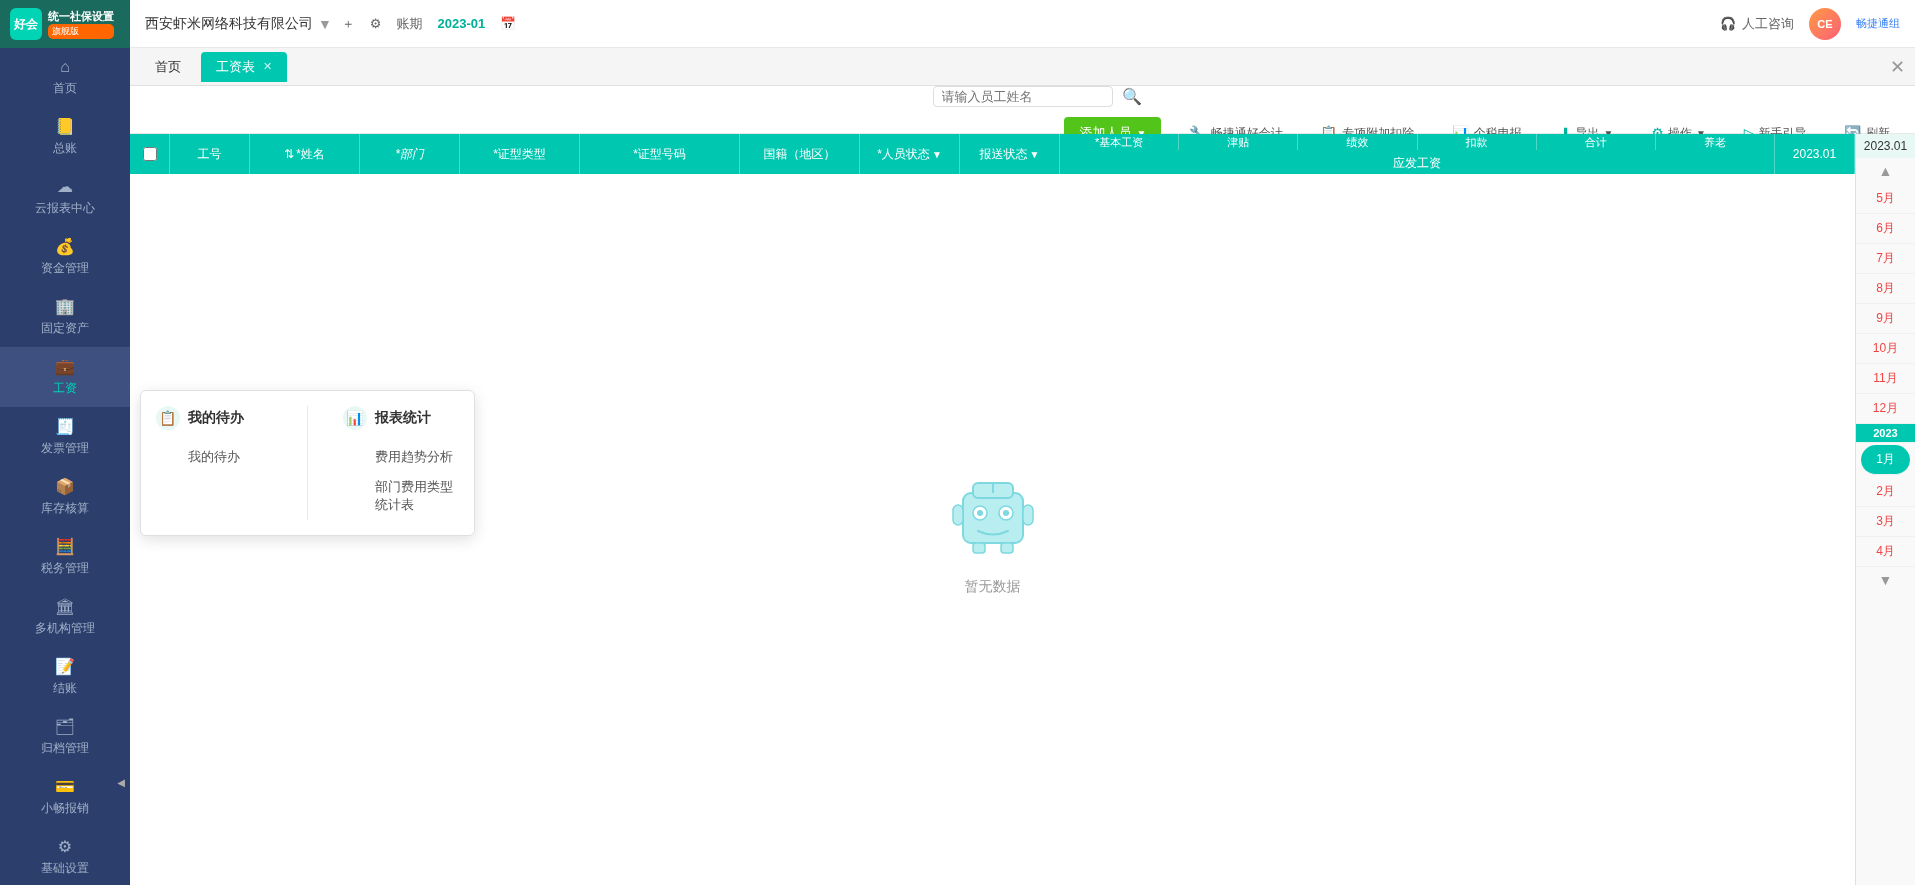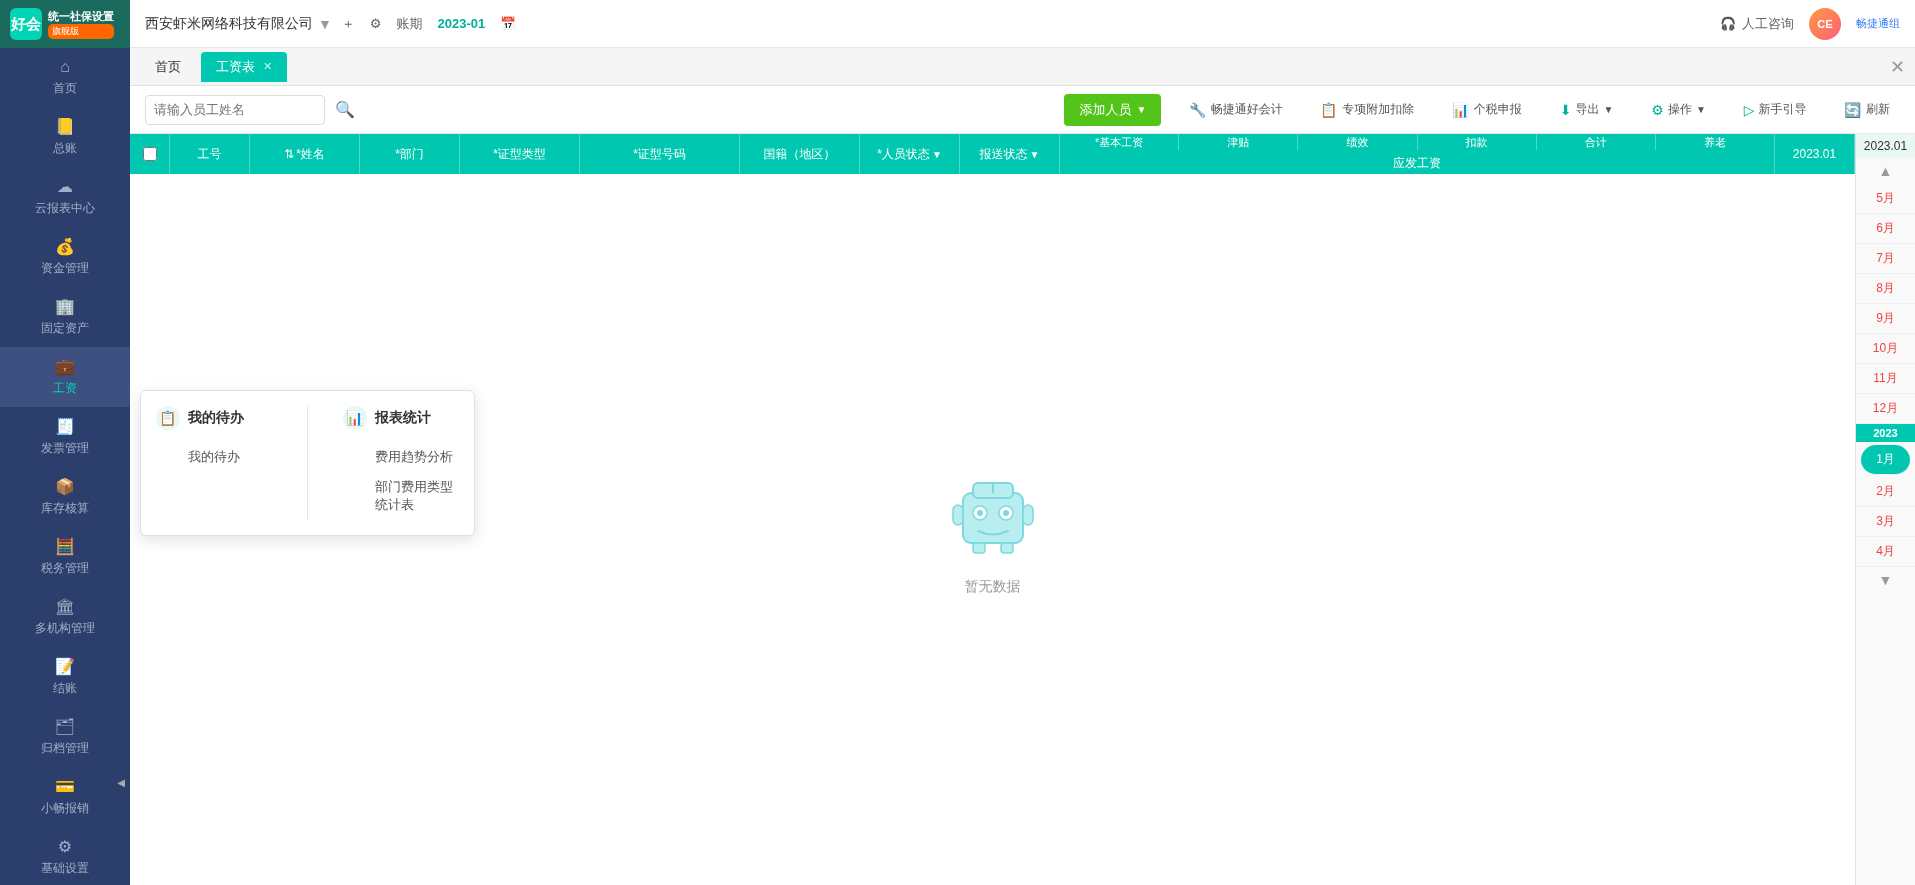--- a/index.html
+++ b/index.html
@@ -23,21 +23,21 @@
       height: 48px;
     }
     .logo-icon {
       width: 32px;
       height: 32px;
       background: #00d4b4;
       border-radius: 6px;
       display: flex;
       align-items: center;
       justify-content: center;
-      font-size: 15px;
+      font-size: 12px;
       color: white;
       font-weight: bold;
     }
     .logo-text {
       color: white;
       font-size: 12px;
       line-height: 1.3;
     }
     .logo-badge {
       background: #ff6600;
@@ -143,20 +143,21 @@
 
     
     .toolbar {
       background: white;
       height: 48px;
       display: flex;
       align-items: center;
       padding: 0 15px;
       gap: 10px;
       border-bottom: 1px solid #e8e8e8;
+      flex-direction: column;
     }
     .search-box {
       display: flex;
       align-items: center;
       border: 1px solid #ddd;
       border-radius: 4px;
       padding: 0 8px;
       height: 30px;
       width: 180px;
       gap: 5px;
@@ -327,21 +328,21 @@
     }
     .table-and-empty {
       flex: 1;
       display: flex;
       flex-direction: column;
       overflow: hidden;
     }
     .col-check { width: 40px; flex-shrink: 0; }
     .col-id { width: 80px; flex-shrink: 0; }
     .col-name { width: 110px; flex-shrink: 0; }
-    .col-dept { width: 100px; flex-shrink: 0; }
+    .col-dept { width: 100px; flex-shrink: 0; font-style: italic; }
     .col-certtype { width: 120px; flex-shrink: 0; }
     .col-certno { width: 160px; flex-shrink: 0; }
     .col-country { width: 120px; flex-shrink: 0; }
     .col-status { width: 100px; flex-shrink: 0; }
     .col-report { width: 100px; flex-shrink: 0; }
     .col-ops { width: 80px; flex-shrink: 0; }
     .header-row {
       display: flex;
       background: #00c8b0;
       height: 40px;

